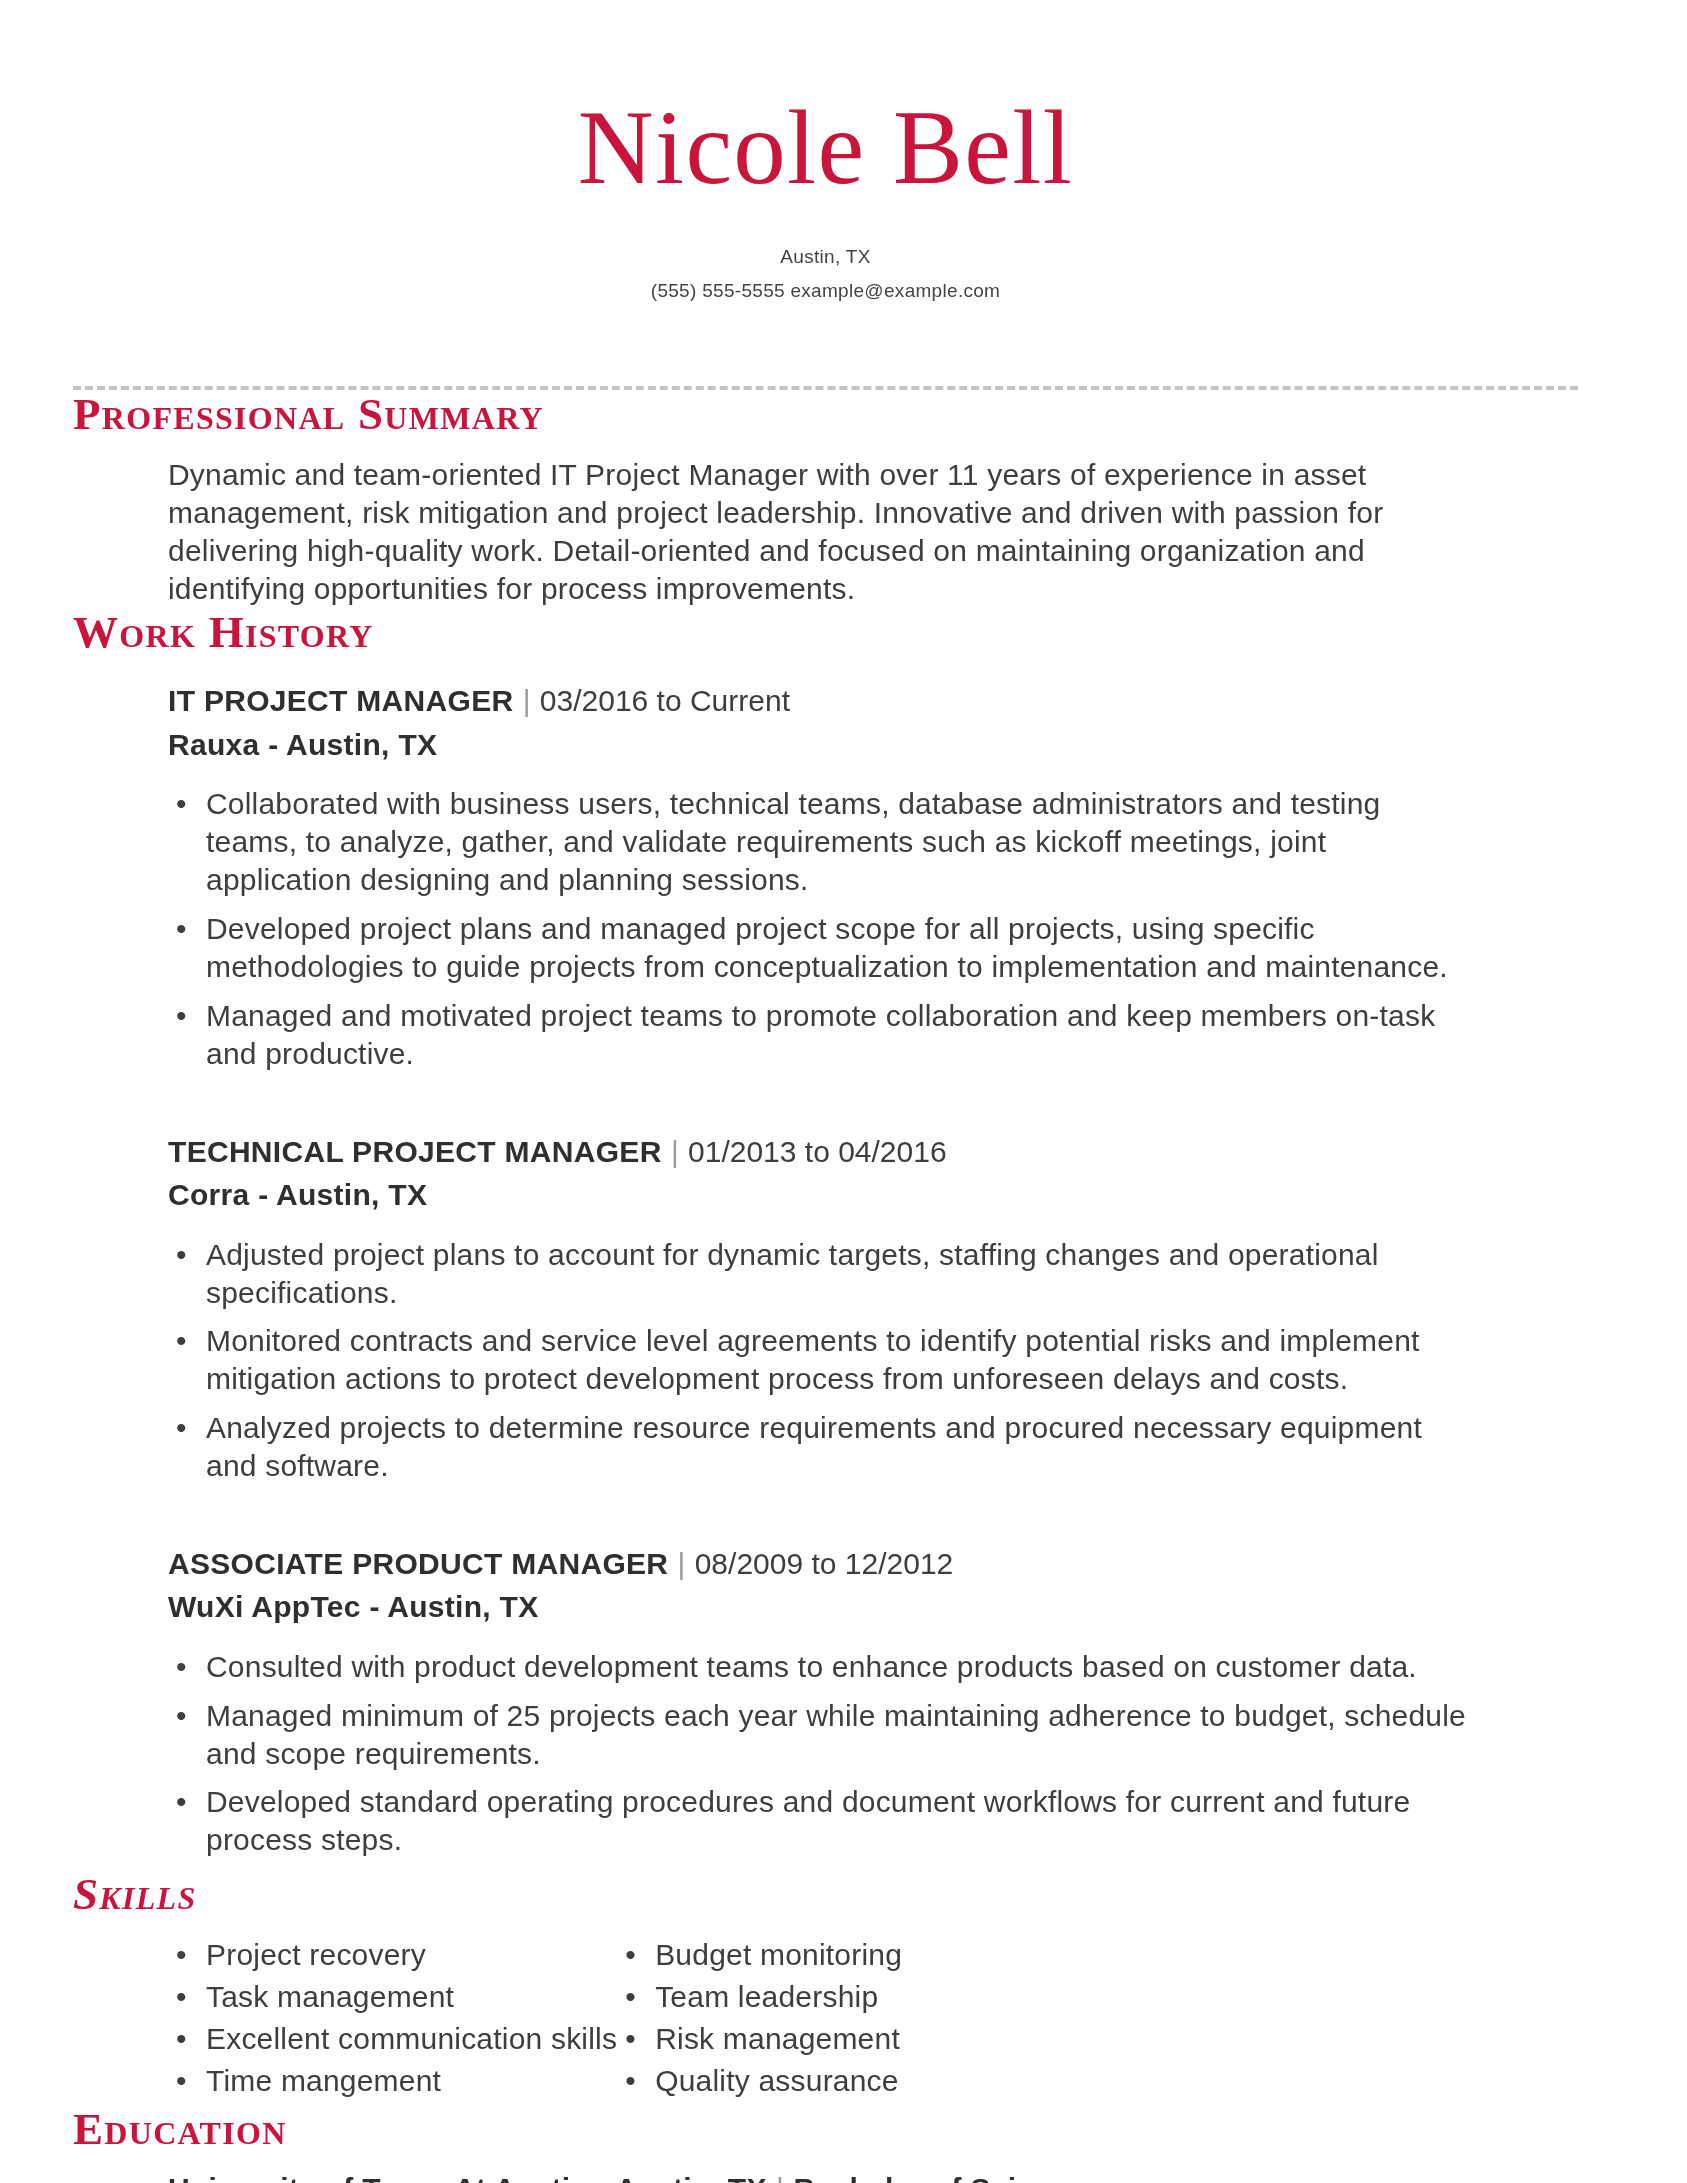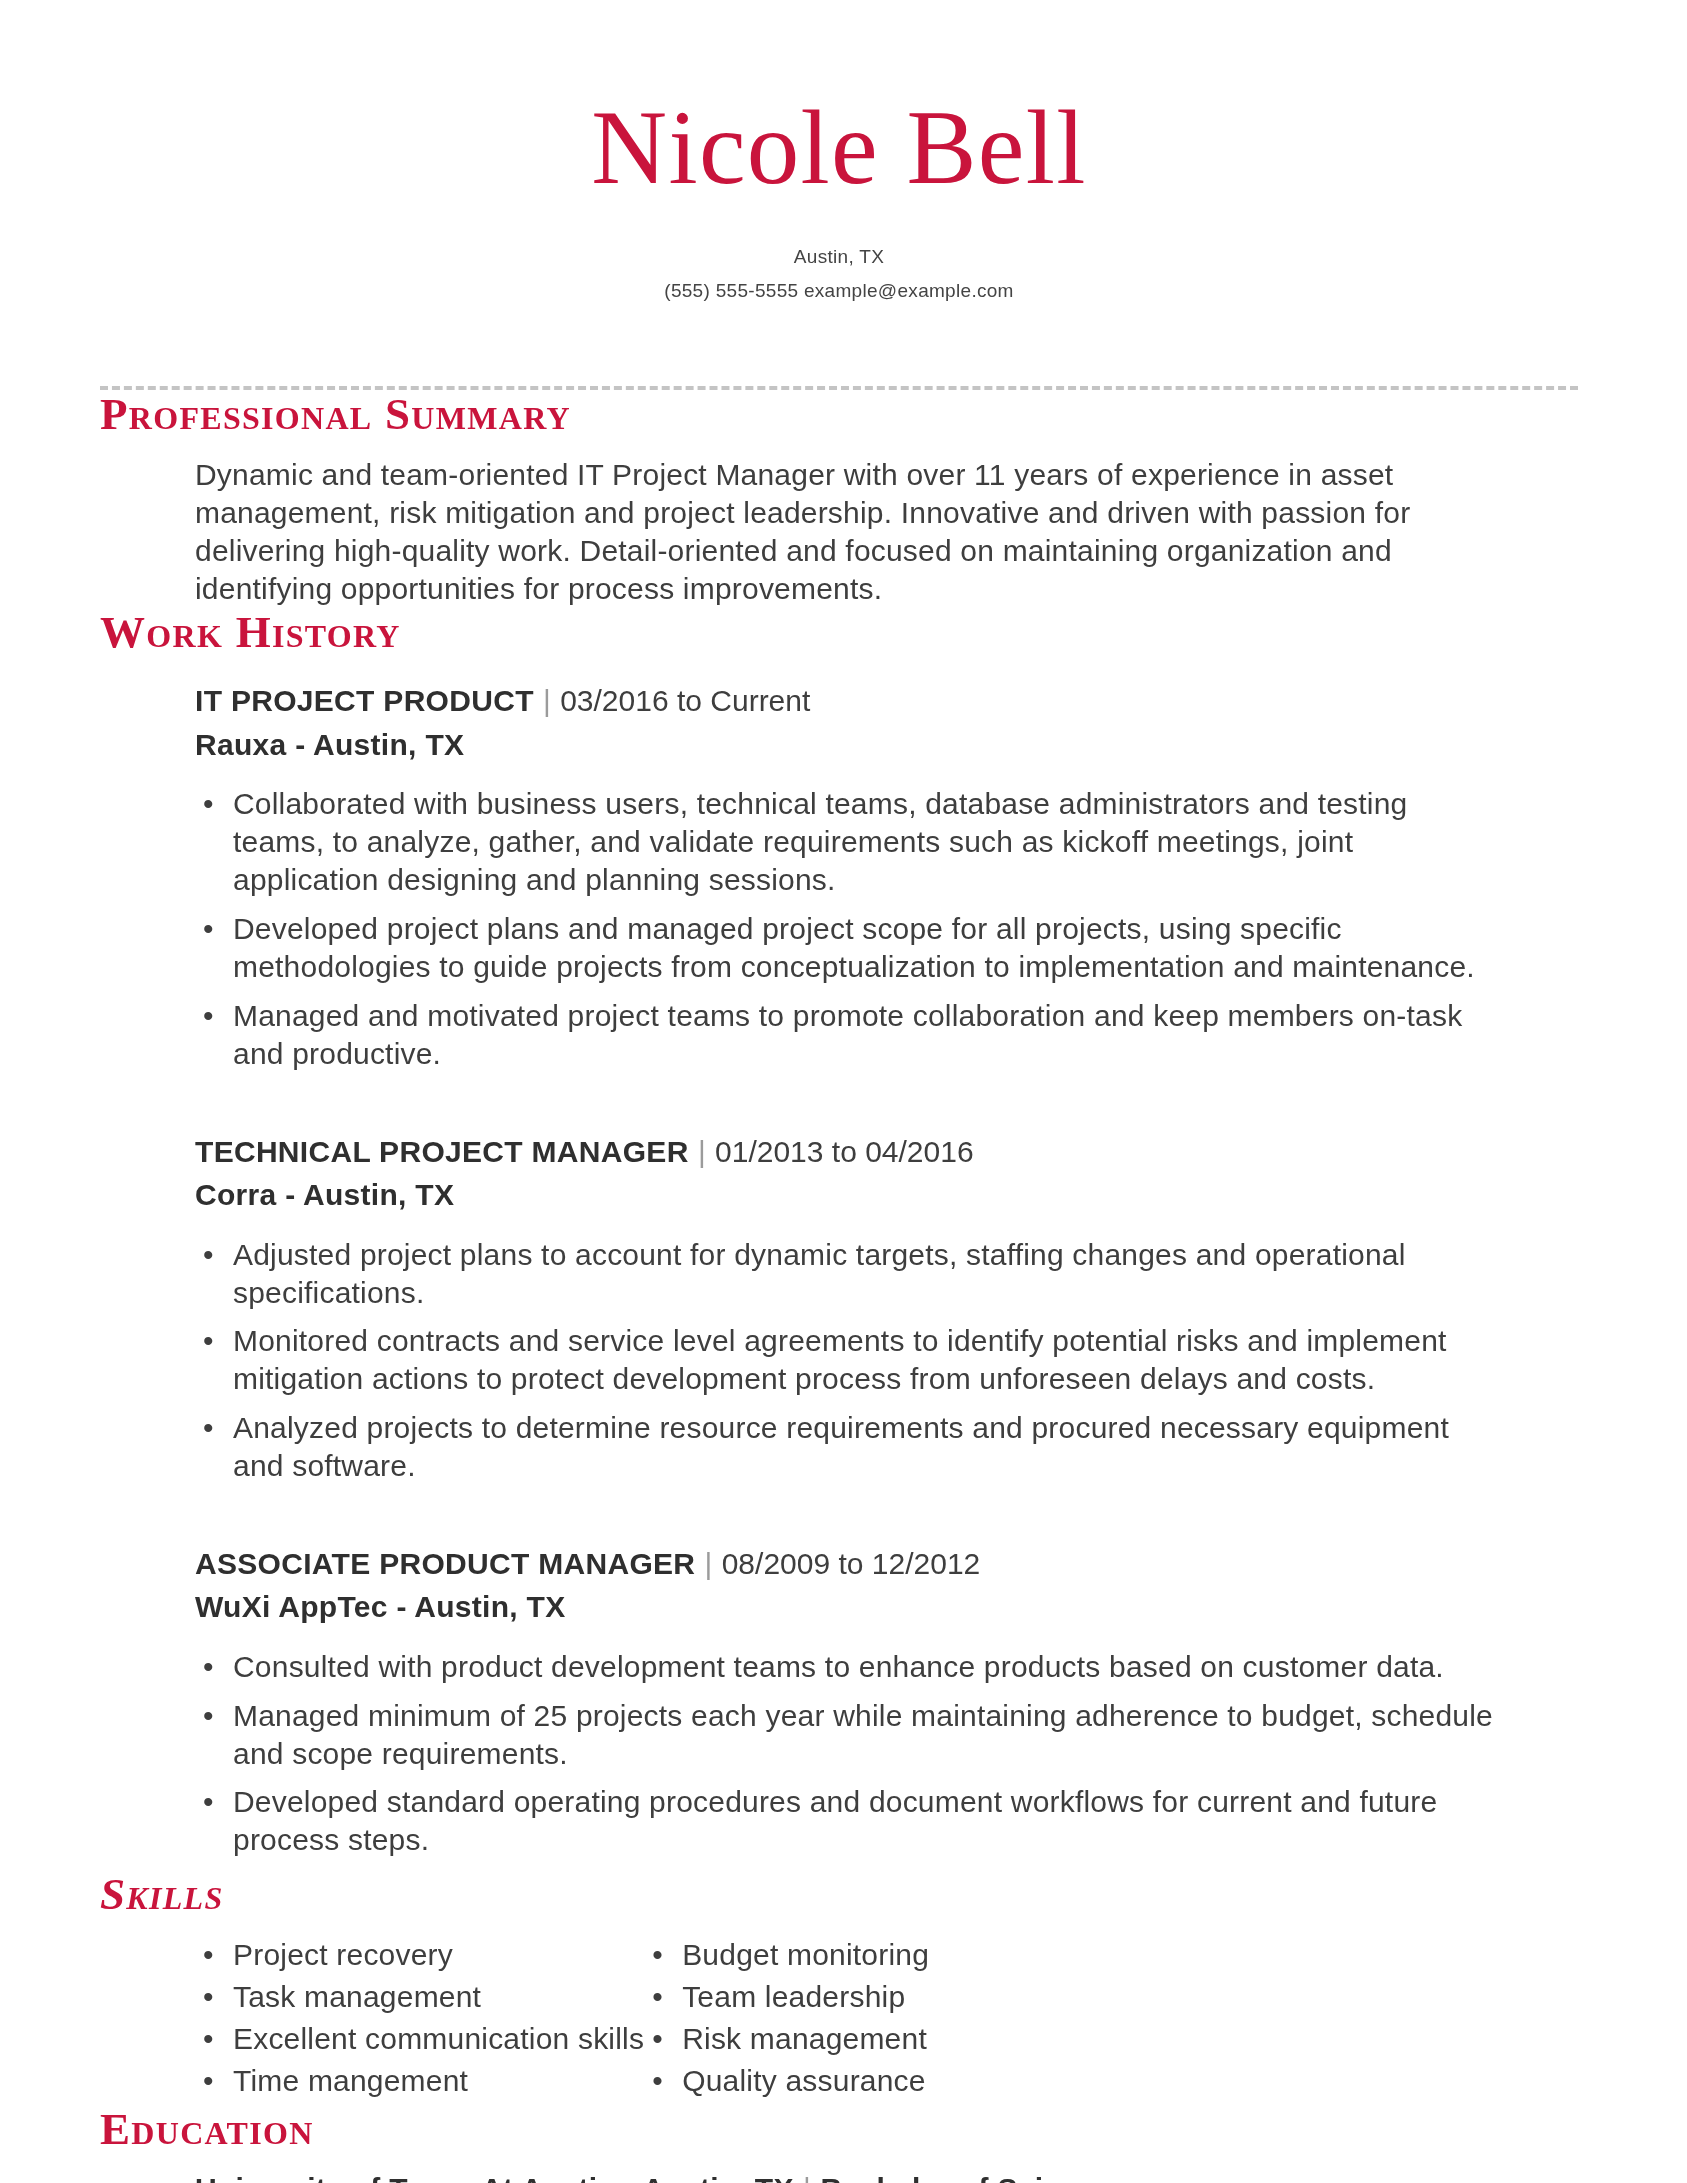--- a/index.html
+++ b/index.html
@@ -11,21 +11,21 @@
     --divider:#c4c4c4;
   }
   *{box-sizing:border-box;}
   html,body{margin:0;padding:0;}
   body{
     width:1687px;height:2183px;background:#ffffff;
     font-family:"Liberation Sans", sans-serif;
     color:var(--body);
     overflow:hidden;
   }
-  .page{width:1687px;height:2183px;padding:93px 109px 0 100px;}
+  .page{width:1687px;height:2183px;padding:93px 109px 0 73px;}
 
   
   .name{
     font-family:"Liberation Serif", serif;
     font-weight:400;
     color:var(--red);
     font-size:105px;
     line-height:1.05;
     text-align:center;
     margin:0;
@@ -134,21 +134,21 @@
   <section>
     <h2 class="section-heading mt-summary">Professional Summary</h2>
     <p class="summary-text">Dynamic and team-oriented IT Project Manager with over 11 years of experience in asset management, risk mitigation and project leadership. Innovative and driven with passion for delivering high-quality work. Detail-oriented and focused on maintaining organization and identifying opportunities for process improvements.</p>
   </section>
 
   <section>
     <h2 class="section-heading mt-work">Work History</h2>
 
     <div class="job indent">
       <div class="job-title-line">
-        <span class="job-title">IT PROJECT PRODUCT</span><span class="sep">|</span><span class="job-dates">03/2016 to Current</span>
+        <span class="job-title">IT PROJECT MANAGER</span><span class="sep">|</span><span class="job-dates">03/2016 to Current</span>
       </div>
       <div class="job-company">Rauxa - Austin, TX</div>
       <ul class="bullets">
         <li>Collaborated with business users, technical teams, database administrators and testing teams, to analyze, gather, and validate requirements such as kickoff meetings, joint application designing and planning sessions.</li>
         <li>Developed project plans and managed project scope for all projects, using specific methodologies to guide projects from conceptualization to implementation and maintenance.</li>
         <li>Managed and motivated project teams to promote collaboration and keep members on-task and productive.</li>
       </ul>
     </div>
 
     <div class="job indent">

